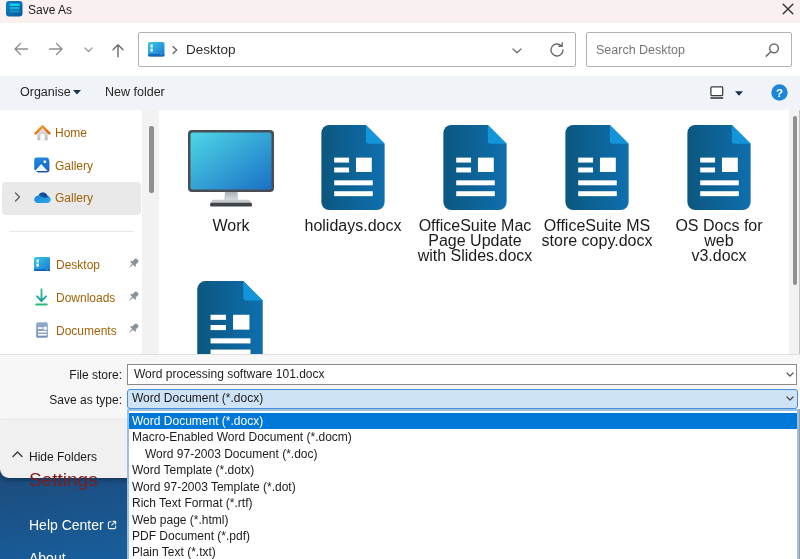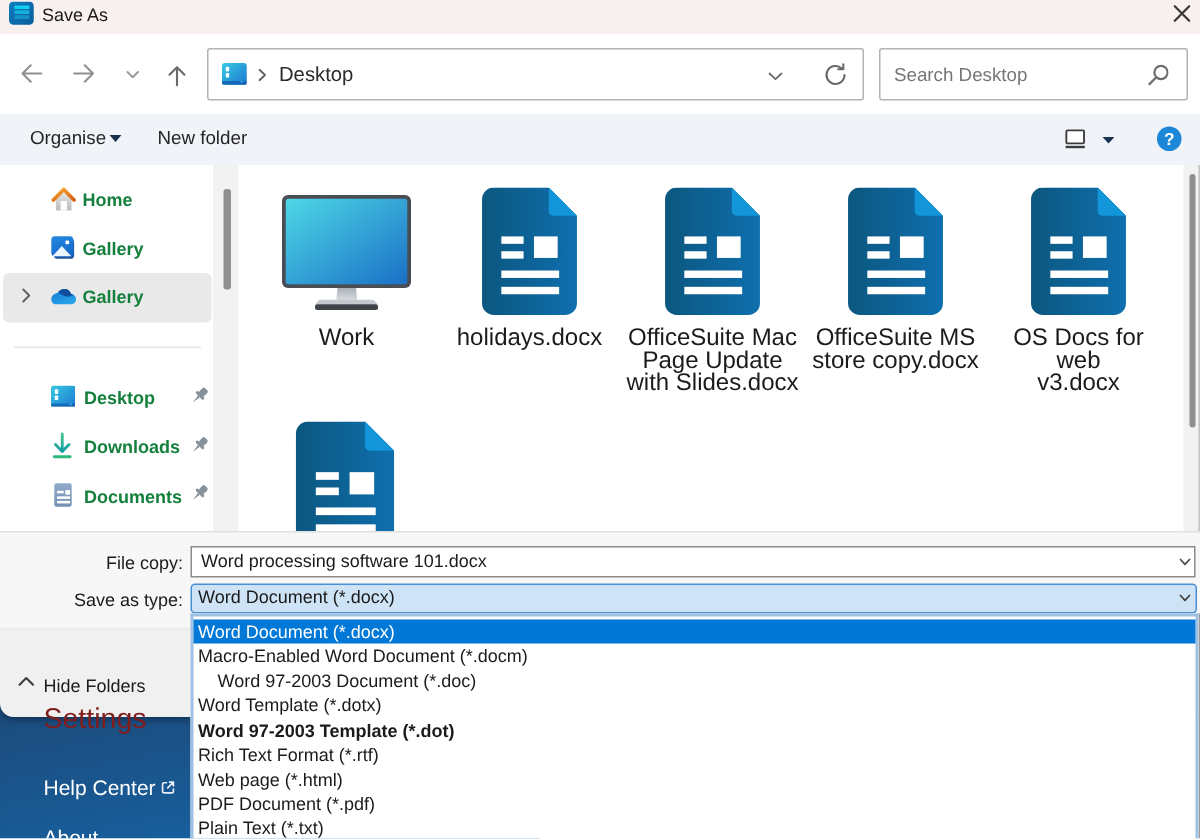--- a/index.html
+++ b/index.html
@@ -10,21 +10,21 @@
   .navrow { left:0; top:23px; width:800px; height:53px; background:#fff; }
   .addr { left:138px; top:32px; width:438px; height:35px; border:1px solid #b3b3b3; border-radius:2px; background:#fff; }
   .search { left:586px; top:32px; width:206px; height:35px; border:1px solid #b3b3b3; border-radius:2px; background:#fff; }
   .addr-txt { left:186px; top:42px; font-size:13.5px; color:#2b2b2b; }
   .search-txt { left:596px; top:43px; font-size:12.5px; color:#767676; }
   .toolbar { left:0; top:76px; width:800px; height:34px; background:#f0f3f8; }
   .org-txt { left:20px; top:85px; font-size:12.5px; color:#252525; }
   .nf-txt { left:105px; top:85px; font-size:12.5px; color:#252525; }
   .content { left:0; top:110px; width:800px; height:244px; background:#fff; overflow:hidden; }
   .track { left:142px; top:0px; width:17px; height:244px; background:#f2f2f2; }
-  .sb-item { position:absolute; font-size:12px; color:#15803d;font-weight:bold; }
+  .sb-item { position:absolute; font-size:12px; color:#a16207; }
   .od-hl { left:2px; top:72px; width:139px; height:33px; background:#e9e9e9; border-radius:4px; }
   .sb-sep { left:9px; top:121px; width:125px; height:1px; background:#e6e6e6; }
   .thumb { left:149px; top:16px; width:5px; height:67px; background:#8f8f8f; border-radius:2px; }
   .icon-cell { position:absolute; text-align:center; font-size:16px; color:#1b1b1b; line-height:15px; }
   .filebar { left:0; top:354px; width:800px; height:66px; background:#f7f7f7; border-top:1px solid #e0e0e0; }
   .lbl { position:absolute; font-size:12px; color:#1b1b1b; text-align:right; width:122px; left:0; }
   .fninput { left:127px; top:364px; width:670px; height:21px; background:#fff; border:1px solid #8a8a8a; font-size:12px; color:#1b1b1b; line-height:19px; padding-left:6px; }
   .combo { left:127px; top:388.5px; width:671px; height:20.5px; background:#cfe3f6; border:1.5px solid #4a8fd4; border-radius:3px; font-size:12px; color:#1b1b1b; line-height:17px; padding-left:4px; }
   .footer { left:0; top:420px; width:800px; height:58px; background:#f0f0f0; border-radius:0 0 0 9px; box-shadow:0 2px 4px rgba(5,20,45,0.45); }
   .hf-txt { left:29px; top:450px; font-size:12px; color:#1b1b1b; }
@@ -308,21 +308,21 @@
       <path d="M45,0 L64,19 H48 a3,3 0 0 1 -3,-3 Z" fill="#1295d9"></path>
       <rect x="13" y="33" width="15" height="5" fill="#fff"></rect>
       <rect x="35" y="33" width="16" height="14.5" fill="#fff"></rect>
       <rect x="13" y="43" width="15" height="5" fill="#fff"></rect>
       <rect x="13" y="56" width="39" height="5" fill="#fff"></rect>
       <rect x="13" y="67" width="39" height="5" fill="#fff"></rect>
     </svg>
   </div>
 
   <div class="abs filebar"></div>
-  <div class="abs lbl" style="top:368px;">File copy:</div>
+  <div class="abs lbl" style="top:368px;">File store:</div>
   <div class="abs lbl" style="top:392.5px;">Save as type:</div>
   <div class="abs fninput">Word processing software 101.docx</div>
   <svg class="abs" style="left:786px; top:371.5px;" width="8" height="6" viewBox="0 0 8 6">
     <path d="M1,1 L4,4.2 L7,1" stroke="#4f4f4f" stroke-width="1.2" fill="none" stroke-linecap="round" stroke-linejoin="round"></path>
   </svg>
   <div class="abs combo">Word Document (*.docx)</div>
   <svg class="abs" style="left:786px; top:396px;" width="8" height="6" viewBox="0 0 8 6">
     <path d="M1,1 L4,4.2 L7,1" stroke="#454545" stroke-width="1.2" fill="none" stroke-linecap="round" stroke-linejoin="round"></path>
   </svg>
 
@@ -340,18 +340,18 @@
     <path d="M6,1.4 H8.6 V4 M8.4,1.6 L4.8,5.2" stroke="#e9eff6" stroke-width="1.1" fill="none" stroke-linecap="round" stroke-linejoin="round"></path>
   </svg>
   <div class="abs blue-item" style="left:29px; top:550px;">About</div>
 
   <div class="abs" style="left:798.8px; top:409px; width:1.2px; height:150px; background:#9a9a9a;"></div>
   <div class="abs droplist">
     <div class="drow sel" style="top:1.5px;">Word Document (*.docx)</div>
     <div class="drow" style="top:18px;">Macro-Enabled Word Document (*.docm)</div>
     <div class="drow" style="top:34.5px;padding-left:16px;">Word 97-2003 Document (*.doc)</div>
     <div class="drow" style="top:51px;">Word Template (*.dotx)</div>
-    <div class="drow" style="top:67.5px;font-weight:bold;">Word 97-2003 Template (*.dot)</div>
+    <div class="drow" style="top:67.5px;">Word 97-2003 Template (*.dot)</div>
     <div class="drow" style="top:100.5px;">Web page (*.html)</div>
     <div class="drow" style="top:84px;">Rich Text Format (*.rtf)</div>
     <div class="drow" style="top:116.5px;">PDF Document (*.pdf)</div>
     <div class="drow" style="top:133px;">Plain Text (*.txt)</div>
   </div>
 
 </body></html>

